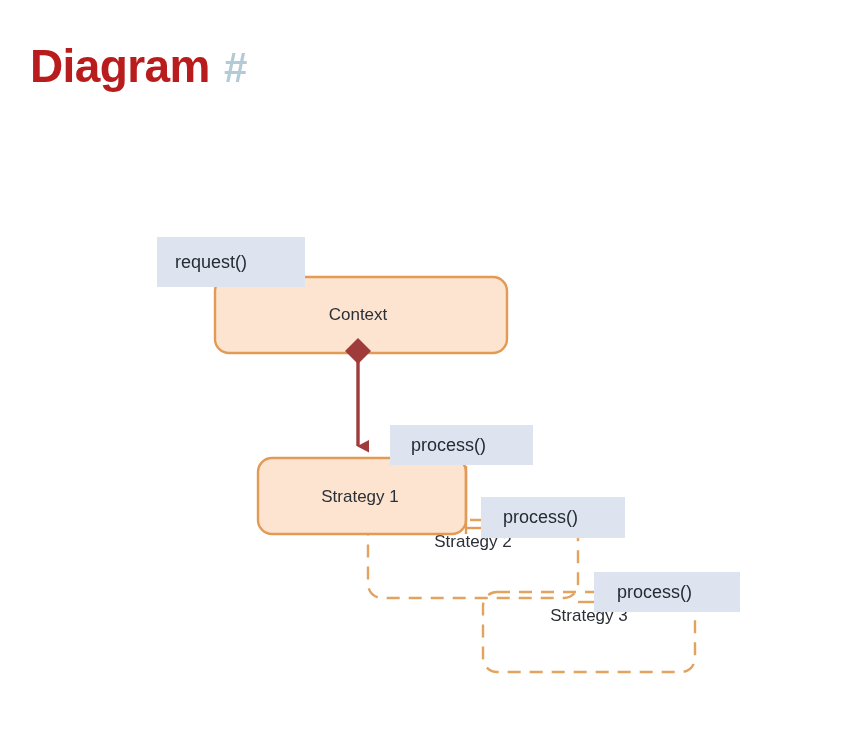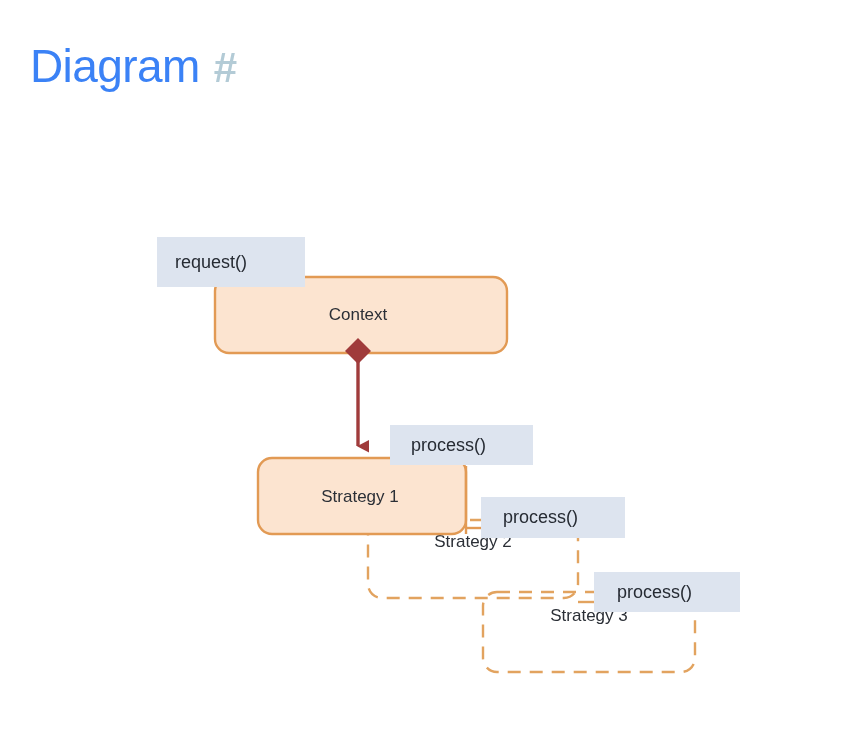--- a/index.html
+++ b/index.html
@@ -21,22 +21,22 @@
     position: absolute;
     left: 30px;
     top: 22px;
     display: flex;
     align-items: baseline;
     gap: 14px;
     white-space: nowrap;
   }
   #page-heading .h-text {
     font-size: 46px;
-    font-weight: 400;
-    color: #3b82f6;
+    font-weight: 700;
+    color: #b91c1c;
     letter-spacing: -0.6px;
     line-height: 1;
   }
   #page-heading .h-anchor {
     font-size: 42px;
     font-weight: 700;
     color: #b3cbd6;
     line-height: 1;
     text-decoration: none;
     cursor: pointer;

